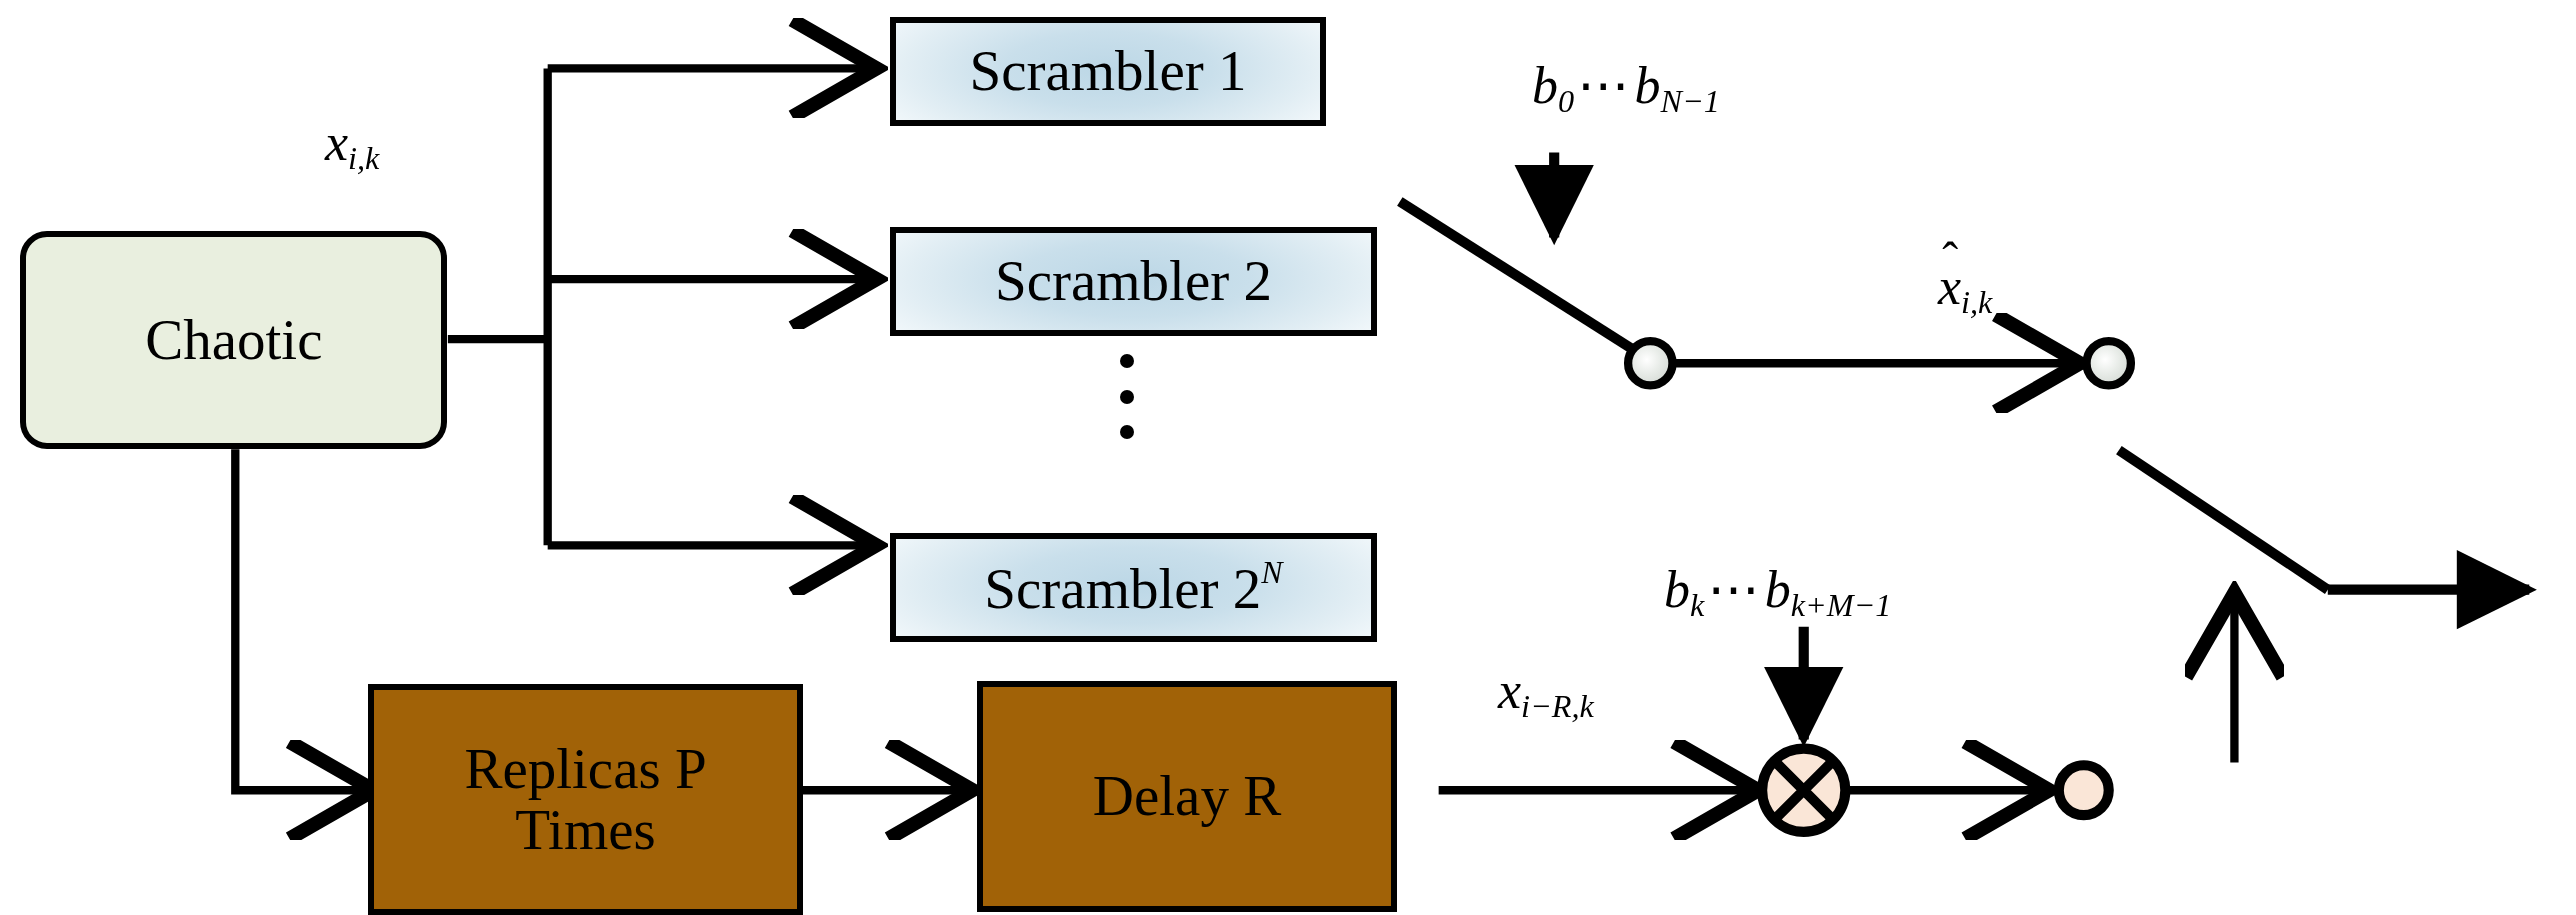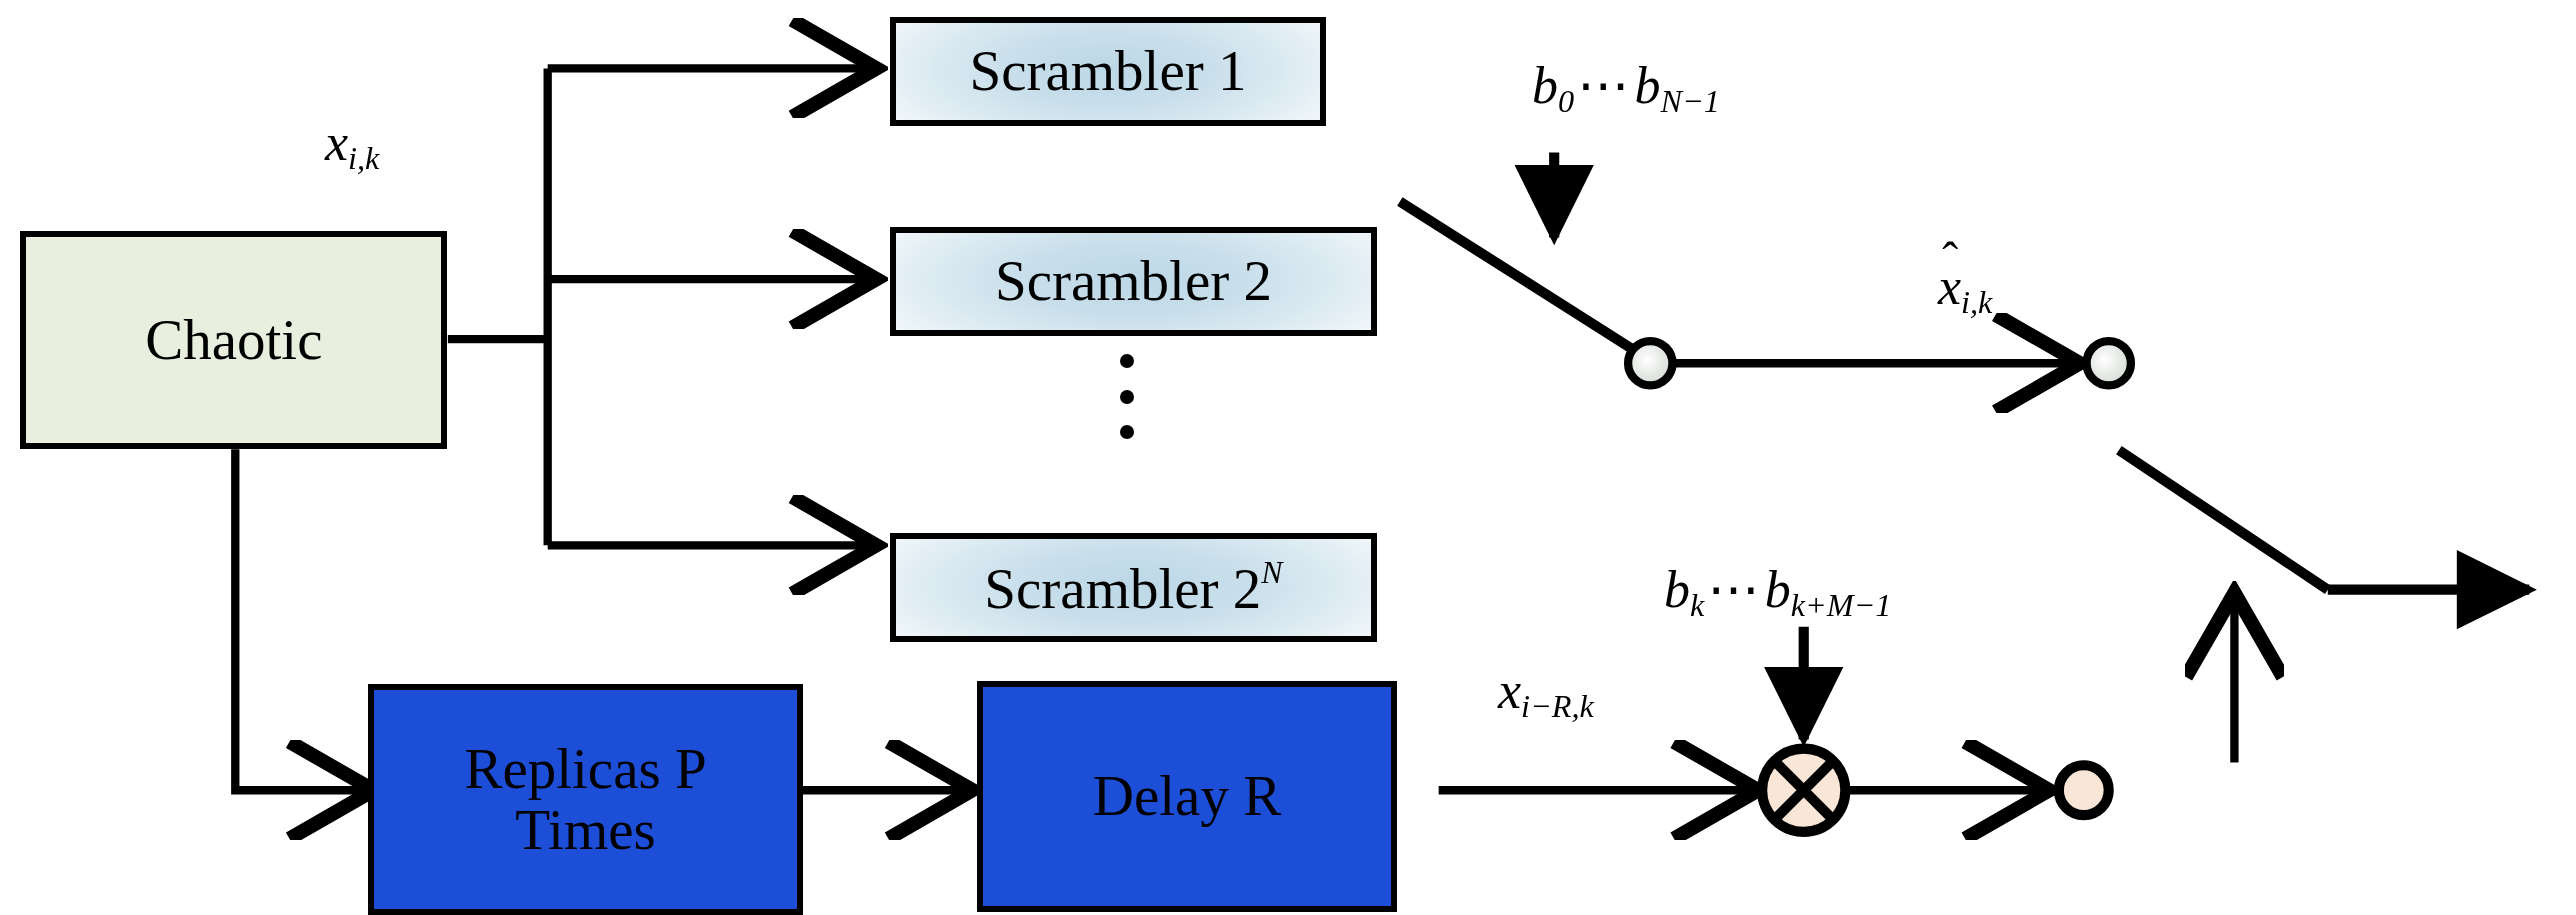--- a/index.html
+++ b/index.html
@@ -34,33 +34,34 @@
     align-items: center;
     justify-content: center;
     text-align: center;
     line-height: 1.06;
     color: #000000;
     font-family: "Liberation Serif", "DejaVu Serif", serif;
   }
   .block-green {
     background: #e9efdf;
     font-size: 57px;
+    border-radius: 27px;
   }
   .block-blue {
     background:
       radial-gradient(ellipse 72% 115% at 50% 48%,
         #bcd7e6 0%,
         #c9dfeb 34%,
         #e2eef4 66%,
         #f7fbfd 90%,
         #ffffff 100%);
     font-size: 57px;
   }
   .block-peach {
-    background: #1d4ed8;
+    background: #a16207;
     font-size: 57px;
   }
   .block-line { display: block; white-space: nowrap; }
 
   
   .mathlabel {
     position: absolute;
     color: #000000;
     font-family: "Liberation Serif", "DejaVu Serif", serif;
     font-style: italic;

